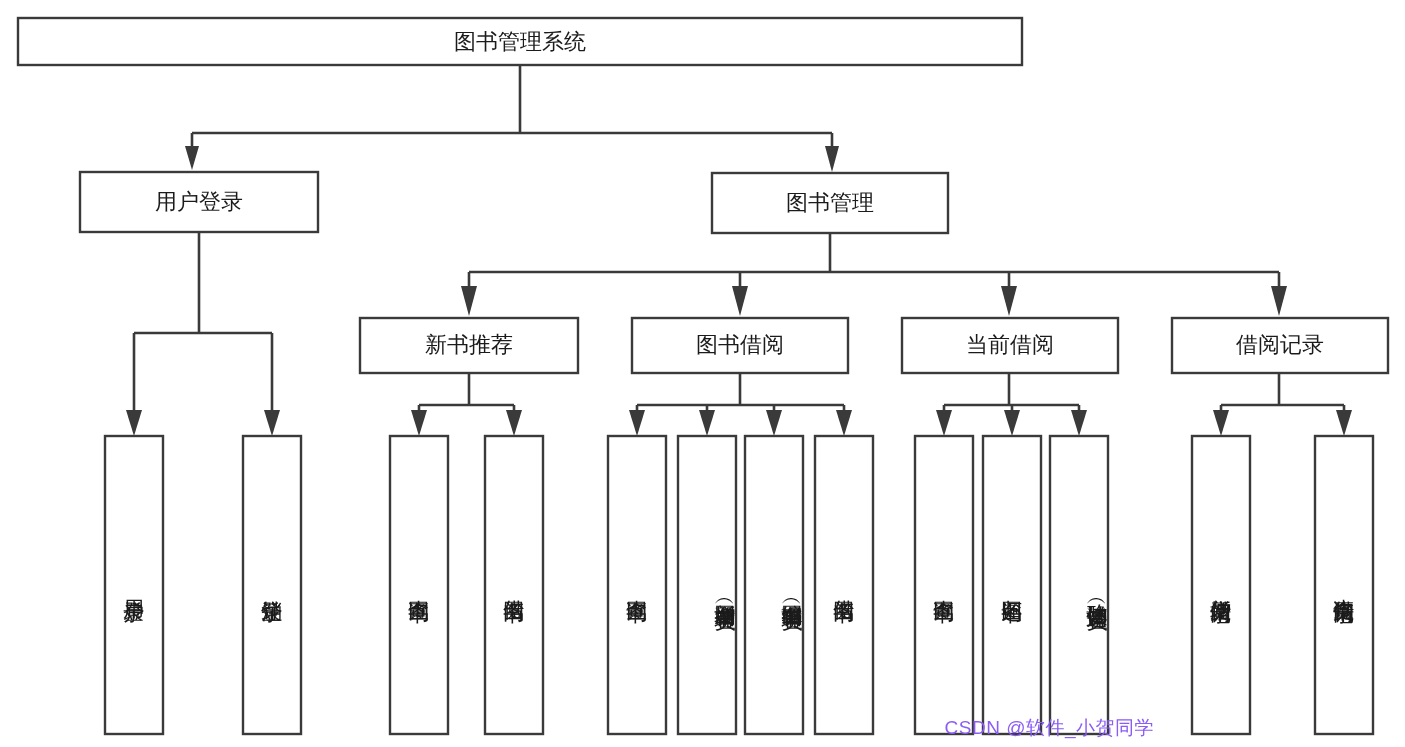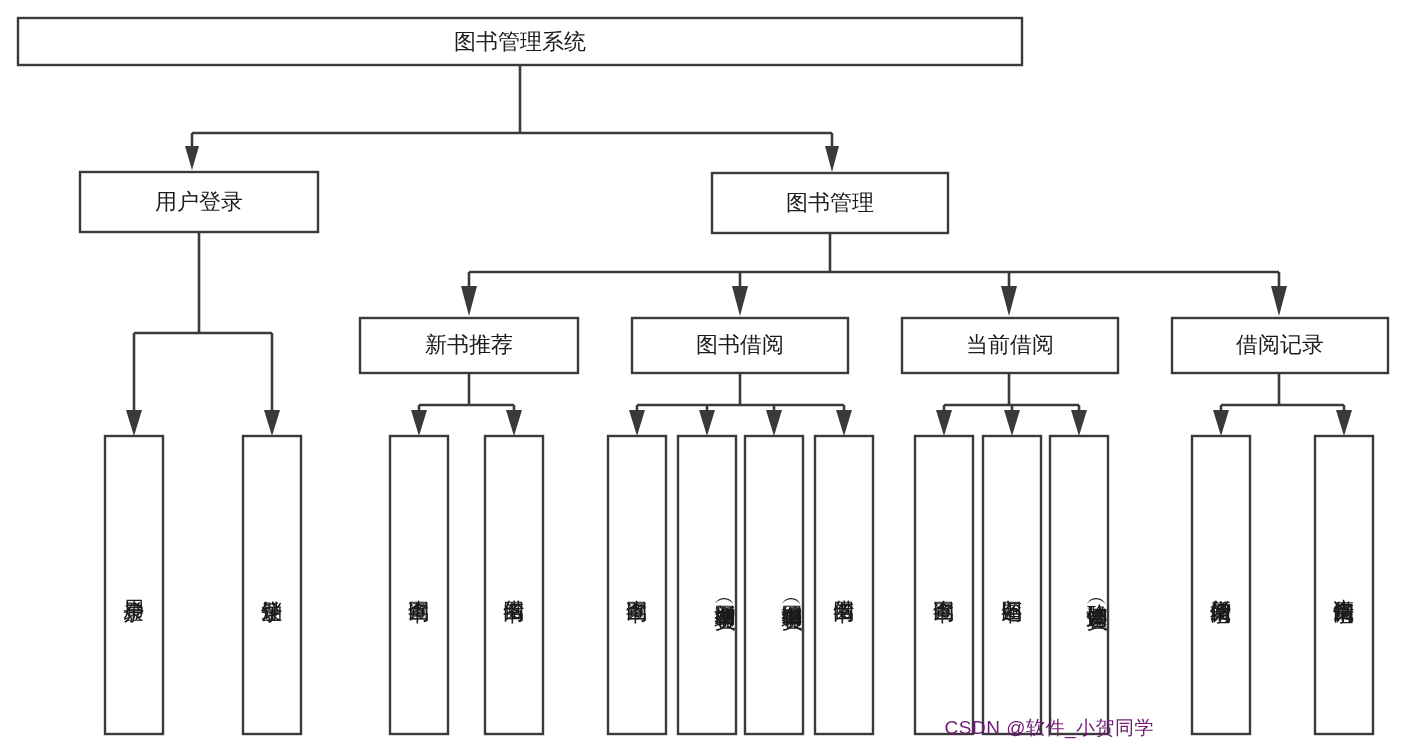--- a/index.html
+++ b/index.html
@@ -62,21 +62,21 @@
     justify-content: center;
     white-space: nowrap;
     pointer-events: none;
   }
   .watermark {
     position: absolute;
     right: 8px;
     bottom: 6px;
     font-family: "Liberation Sans", "DejaVu Sans", sans-serif;
     font-size: 19px;
-    color: #701a75;
+    color: #8b5cf6;
     white-space: nowrap;
     letter-spacing: 0.5px;
   }
 </style>
 </head>
 <body>
 
 <div id="diagram-root">
 
   <svg id="tree-svg" viewBox="0 0 1405 747">

